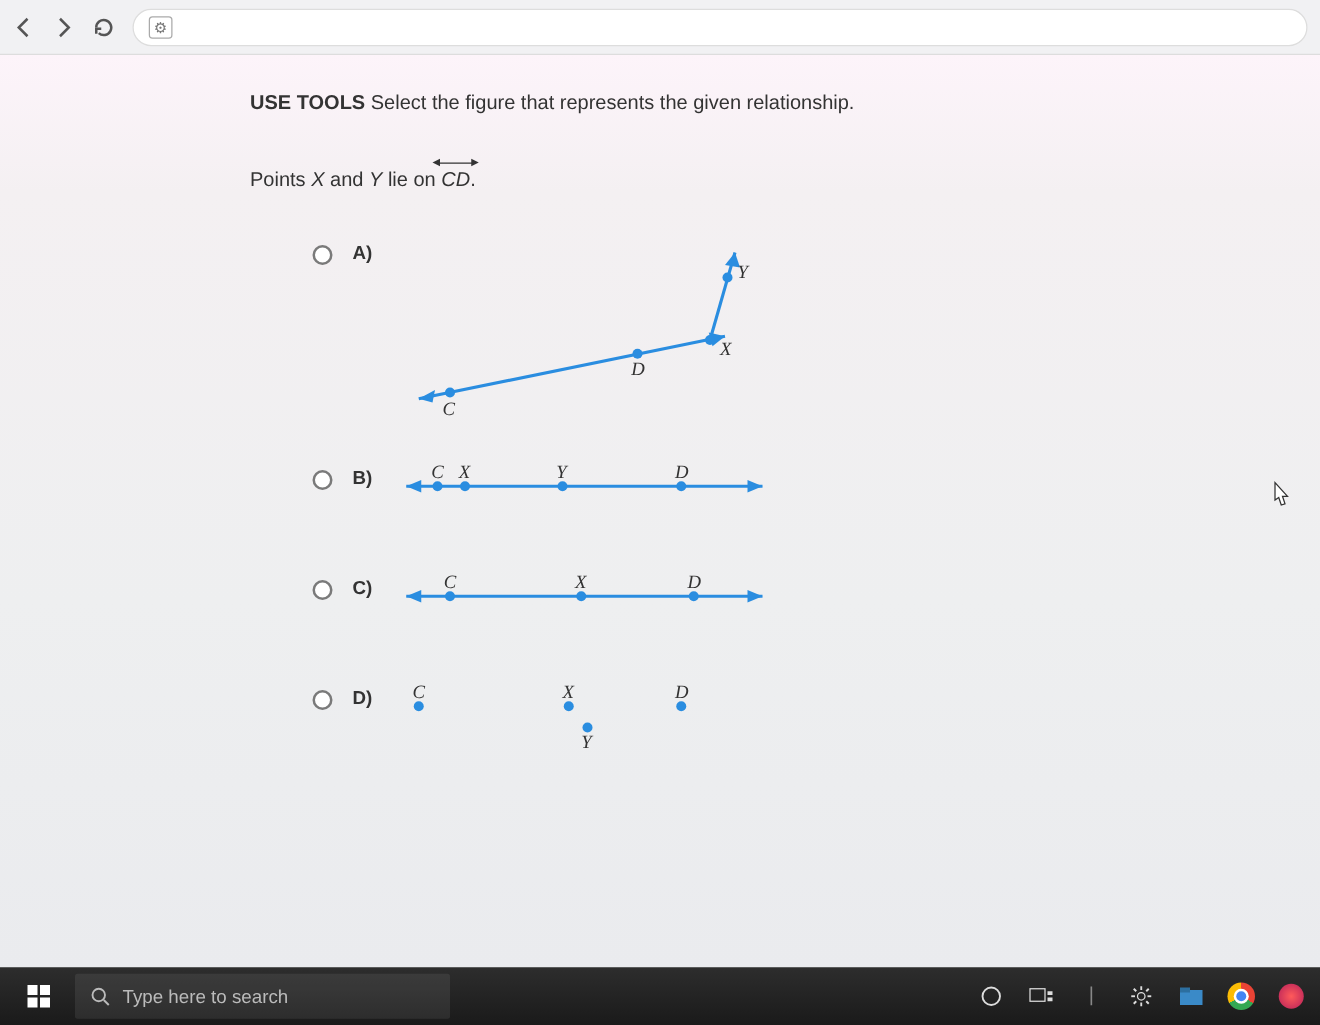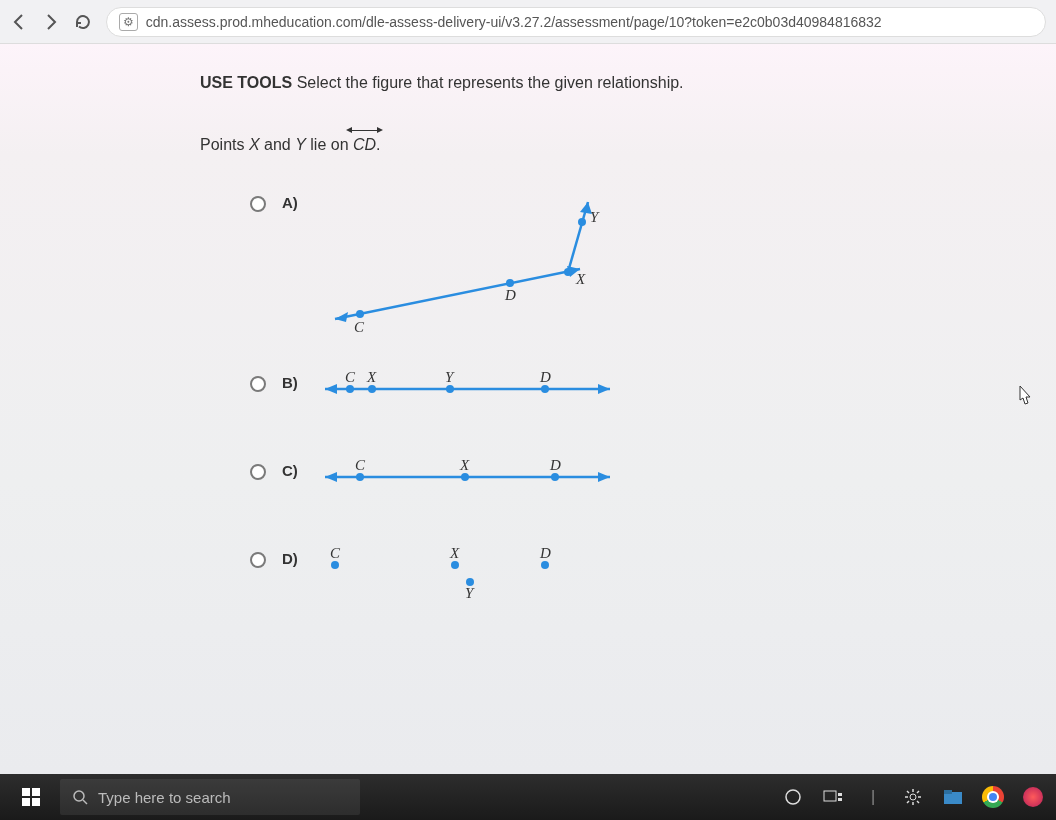--- a/index.html
+++ b/index.html
@@ -120,21 +120,20 @@
       </svg>
   </div>
   <div class="nav-icon">
     <svg width="18" height="18" viewBox="0 0 18 18">
         <path d="M3 9a6 6 0 1 1 2 4.5" stroke="#555" stroke-width="2" fill="none"></path>
         <path d="M3 14v-4h4" stroke="#555" stroke-width="2" fill="none"></path>
       </svg>
   </div>
   <div class="url-bar">
     <span style="font-size:12px;color:#777;border:1px solid #aaa;border-radius:3px;padding:1px 3px;">⚙</span>
-    <span class="url-text">cdn.assess.prod.mheducation.com/dle-assess-delivery-ui/v3.27.2/assessment/page/10?token=e2c0b03d40984816832</span>
   </div>
 </div>
 
 <div class="content-wrap">
 
   <div class="question-header">
     <b>USE TOOLS</b>
     <span>Select the figure that represents the given relationship.</span>
   </div>
 

